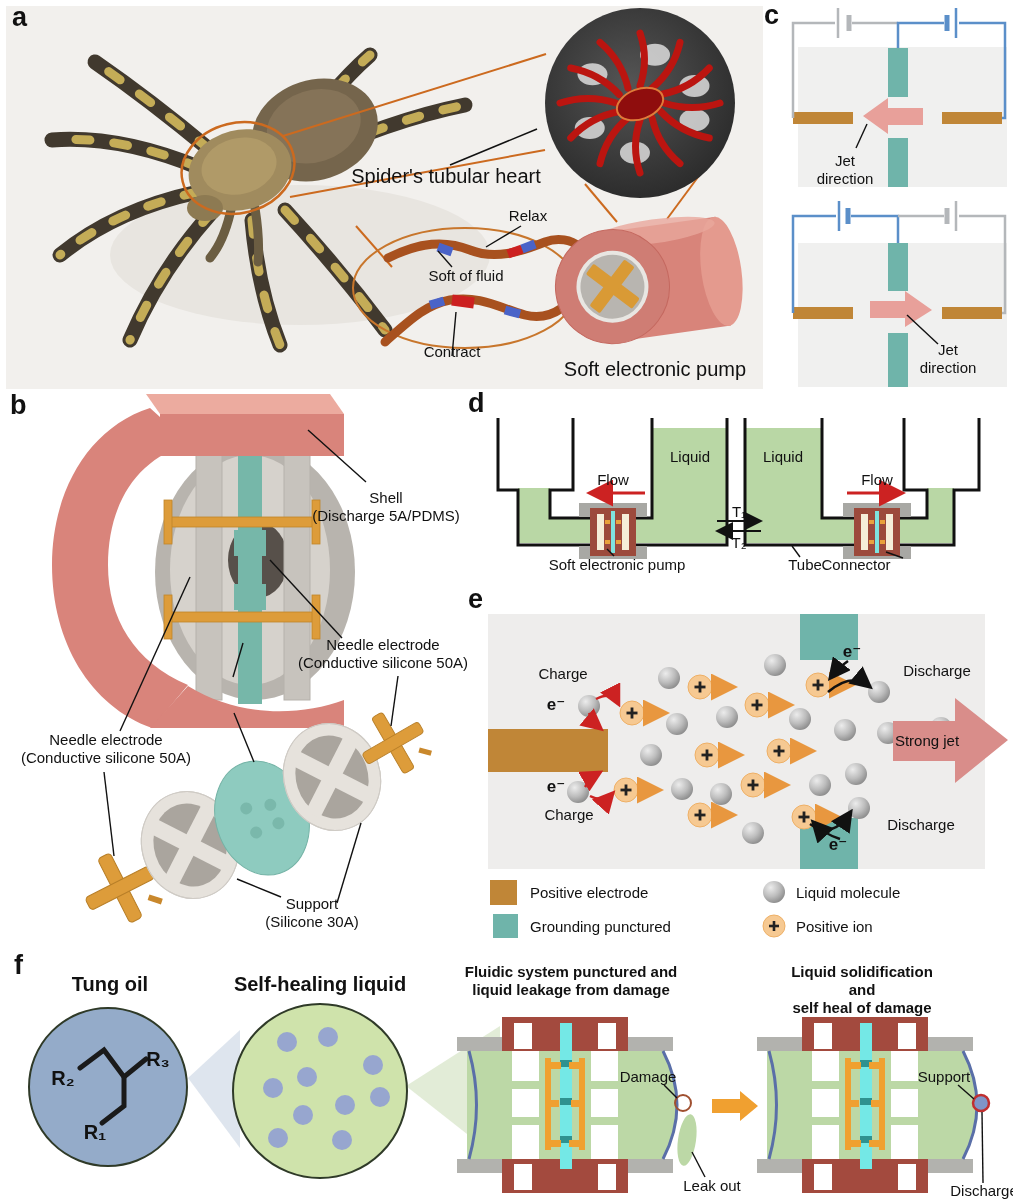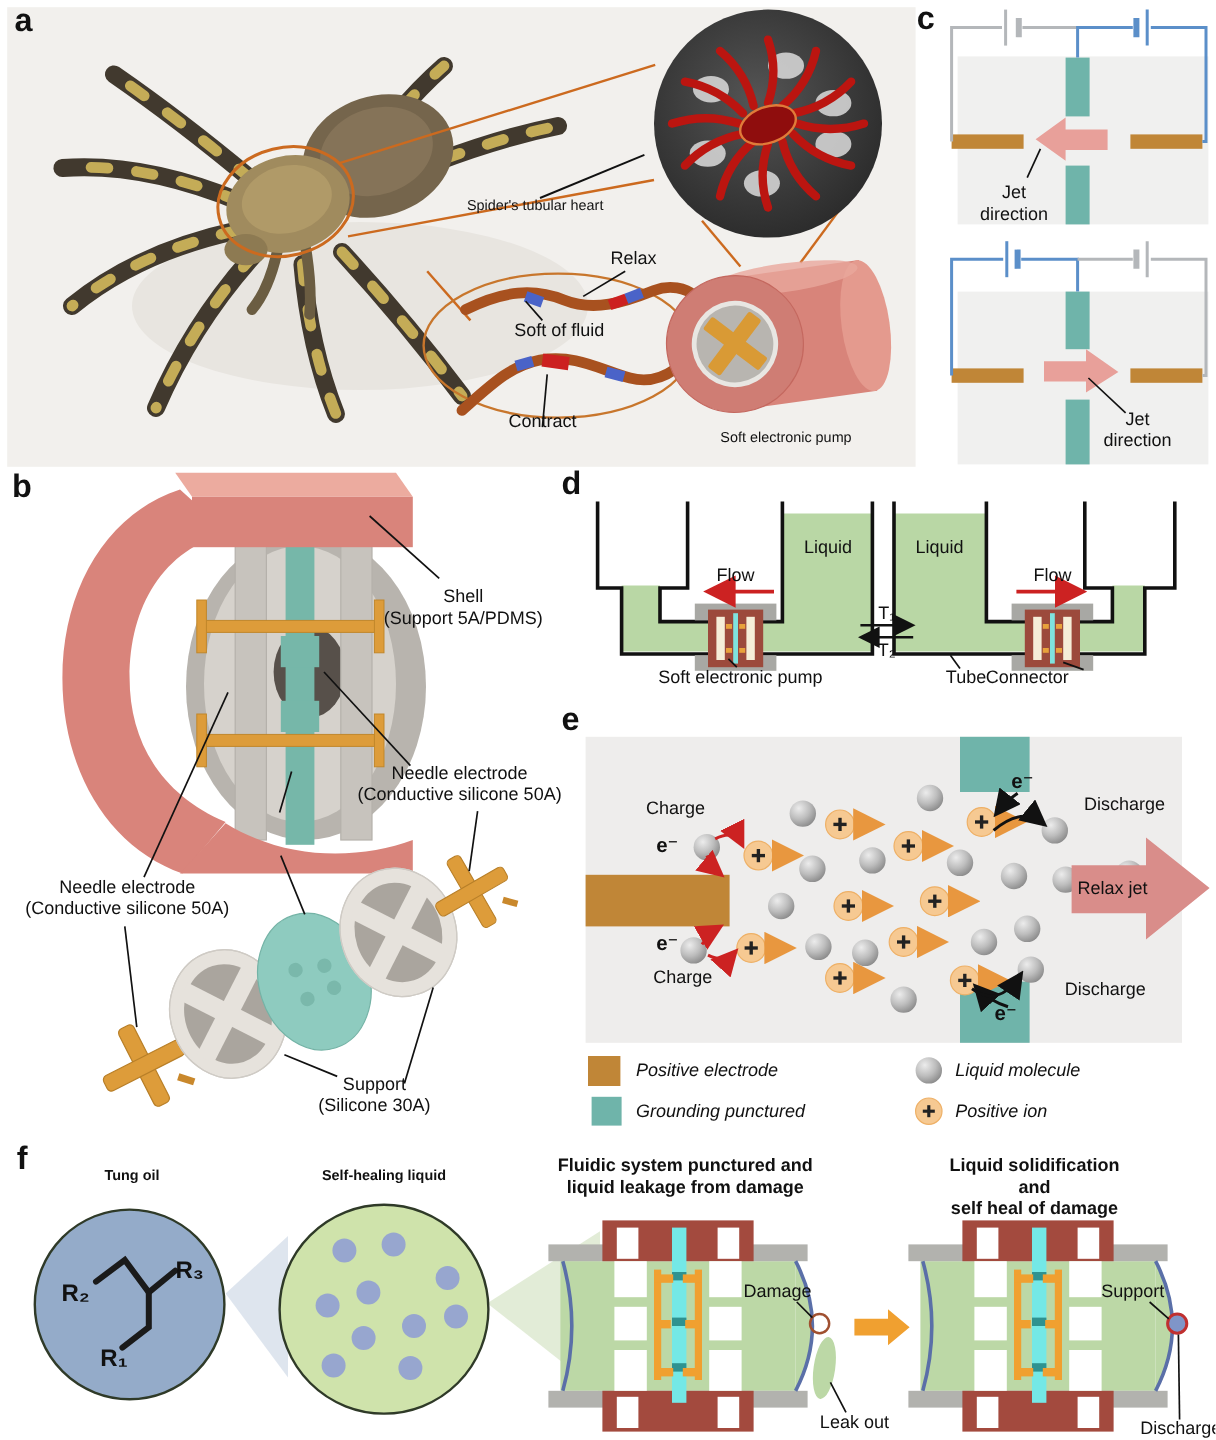--- a/index.html
+++ b/index.html
@@ -1,24 +1,24 @@
 <!DOCTYPE html>
 <html><head>
 <meta charset="utf-8">
 <style>
   html,body{margin:0;padding:0;background:#fff;}
   #fig{position:relative;width:1013px;height:1200px;background:#fff;overflow:hidden;
        font-family:"Liberation Sans","DejaVu Sans",sans-serif;}
   #art{position:absolute;left:0;top:0;}
   .lbl{position:absolute;transform:translateX(-50%);text-align:center;
        font:15px/1.2 "Liberation Sans","DejaVu Sans",sans-serif;color:#111;white-space:pre-line;}
-  .lbl-left{transform:none;text-align:center;font-style:italic;}
+  .lbl-left{transform:none;text-align:center;}
   .letter{font-weight:700;font-size:27px;transform:none;line-height:1;}
   .bold{font-weight:700;}
-  .t16{font-size:12px;}
+  .t16{font-size:20px;}
   .r-lbl{font-weight:700;font-size:20px;}
   .eminus{font-weight:700;font-size:17px;}
 </style>
 </head>
 <body>
 
 <div id="fig">
 
 <svg id="art" width="1013" height="1200" viewBox="0 0 1013 1200">
   <defs>
@@ -499,21 +499,21 @@
 <div class="lbl" style="left:466px;top:267px">Soft of fluid</div>
 <div class="lbl" style="left:452px;top:343px">Contract</div>
 <div class="lbl t16" style="left:655px;top:357px">Soft electronic pump</div>
 
 <div class="lbl" style="left:845px;top:152px">Jet
 direction</div>
 <div class="lbl" style="left:948px;top:341px">Jet
 direction</div>
 
 <div class="lbl" style="left:386px;top:489px">Shell
-(Support 5A/PDMS)</div>
+(Discharge 5A/PDMS)</div>
 <div class="lbl" style="left:383px;top:636px">Needle electrode
 (Conductive silicone 50A)</div>
 <div class="lbl" style="left:106px;top:731px">Needle electrode
 (Conductive silicone 50A)</div>
 <div class="lbl" style="left:312px;top:895px">Support
 (Silicone 30A)</div>
 
 <div class="lbl" style="left:690px;top:448px">Liquid</div>
 <div class="lbl" style="left:783px;top:448px">Liquid</div>
 <div class="lbl" style="left:613px;top:471px">Flow</div>
@@ -525,21 +525,21 @@
 <div class="lbl" style="left:856px;top:556px">Connector</div>
 
 <div class="lbl" style="left:563px;top:665px">Charge</div>
 <div class="lbl" style="left:569px;top:806px">Charge</div>
 <div class="lbl" style="left:937px;top:662px">Discharge</div>
 <div class="lbl" style="left:921px;top:816px">Discharge</div>
 <div class="lbl eminus" style="left:556px;top:695px">e⁻</div>
 <div class="lbl eminus" style="left:556px;top:777px">e⁻</div>
 <div class="lbl eminus" style="left:852px;top:642px">e⁻</div>
 <div class="lbl eminus" style="left:838px;top:835px">e⁻</div>
-<div class="lbl" style="left:927px;top:732px">Relax jet</div>
+<div class="lbl" style="left:927px;top:732px">Strong jet</div>
 <div class="lbl lbl-left" style="left:530px;top:884px">Positive electrode</div>
 <div class="lbl lbl-left" style="left:530px;top:918px">Grounding punctured</div>
 <div class="lbl lbl-left" style="left:796px;top:884px">Liquid molecule</div>
 <div class="lbl lbl-left" style="left:796px;top:918px">Positive ion</div>
 
 <div class="lbl bold t16" style="left:110px;top:972px">Tung oil</div>
 <div class="lbl bold t16" style="left:320px;top:972px">Self-healing liquid</div>
 <div class="lbl bold" style="left:571px;top:963px">Fluidic system punctured and
 liquid leakage from damage</div>
 <div class="lbl bold" style="left:862px;top:963px">Liquid solidification and

